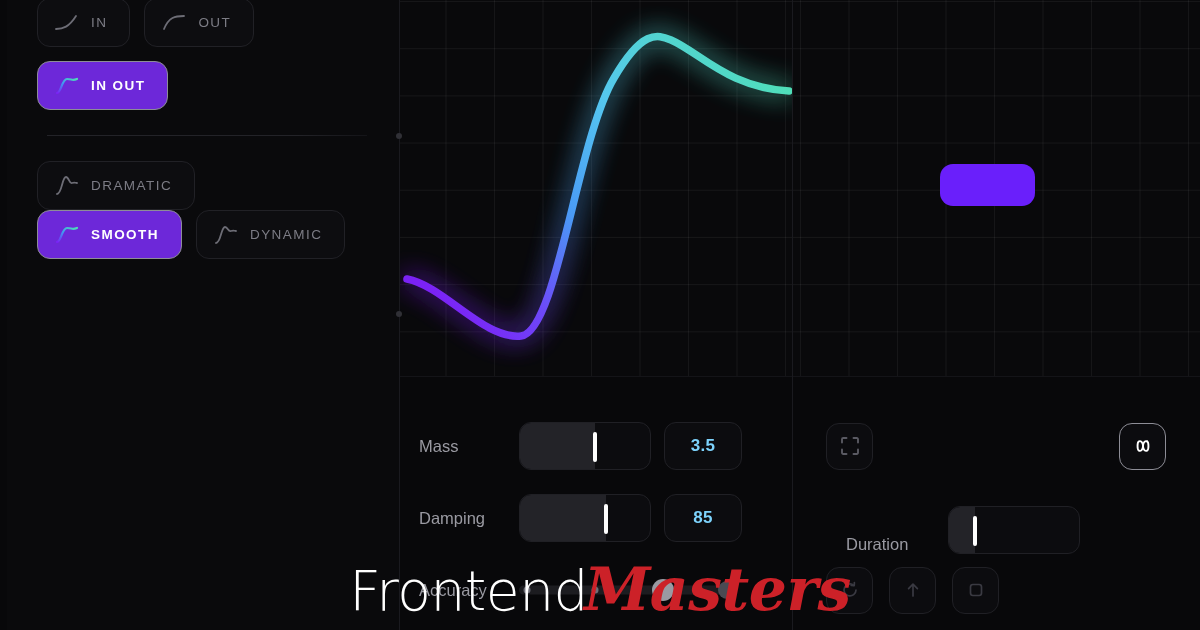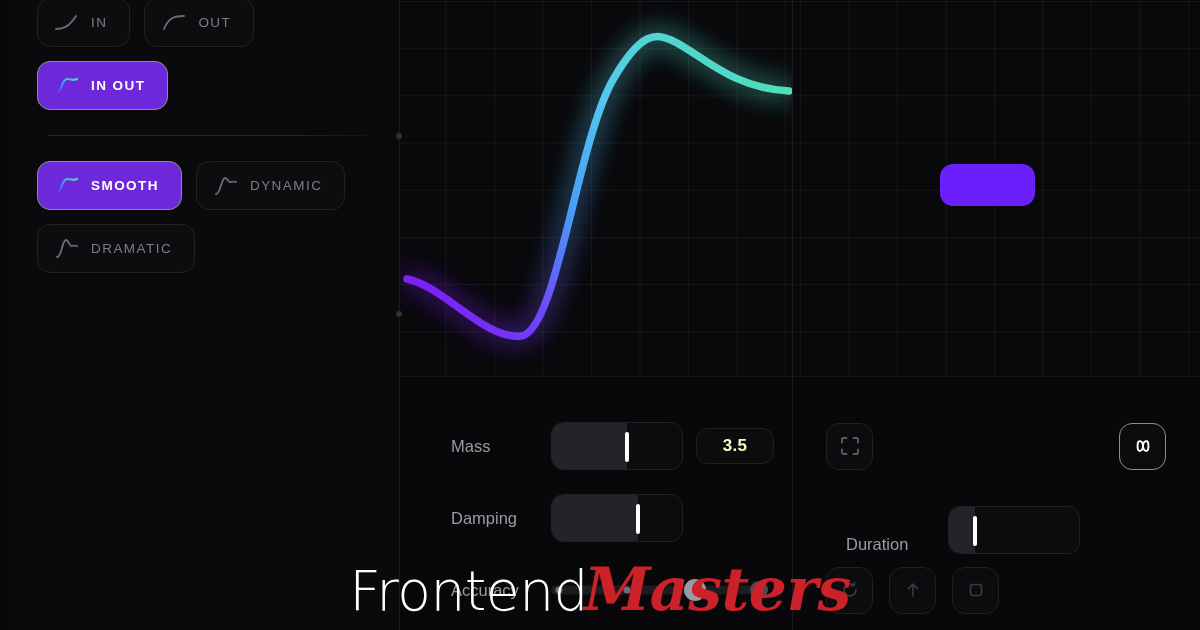--- a/index.html
+++ b/index.html
@@ -186,29 +186,29 @@
     position: absolute;
     top: 9px;
     width: 4px;
     height: 30px;
     border-radius: 2px;
     background: #ffffff;
     transform: translateX(-2px);
   }
 
   .numbox {
-    height: 36px;
+    height: 48px;
     min-width: 78px;
     border-radius: 12px;
     border: 1px solid #202025;
     background: #0c0c0f;
     display: flex;
     align-items: center;
     justify-content: center;
-    color: #fef9c3;
+    color: #7dd3fc;
     font-size: 17px;
     font-weight: 700;
     letter-spacing: 0.3px;
   }
 
   
   .dotslider {
     position: relative;
     height: 26px;
     display: flex;
@@ -272,21 +272,21 @@
   }
   .rc-bottomrow {
     display: flex;
     align-items: center;
     gap: 16px;
     padding-left: 34px;
     height: 72px;
   }
 
   
-  .mid-ctls { padding-left: 38px; margin-left: 14px; }
+  .mid-ctls { padding-left: 20px; }
   .mid-ctls .ctl-label { width: 100px; }
   .mid-ctls .slider { width: 132px; margin-left: 0px; }
   .mid-ctls .numbox { margin-left: 13px; width: 78px; }
 
   .mid-ctls .dotslider { width: 212px; }
 
   
   .watermark {
     position: absolute;
     left: 0; right: 0; bottom: 0;
@@ -352,20 +352,29 @@
             </defs>
             <path d="M3 19 C 7 19, 8 5, 13 5 C 18 5, 18 7, 23 5" fill="none" stroke="url(#gradIO)" stroke-width="2.2" stroke-linecap="round"></path>
           </svg>
           <span class="lbl">IN OUT</span>
         </div>
       </div>
 
       <div class="divider"></div>
 
 
+      <div class="btn-row stack">
+        <div class="ease-btn">
+          <svg class="ico" viewBox="0 0 26 24">
+            <path d="M3 20 C 8 20, 8 3, 12 3 C 15 3, 15 10, 18 9 C 21 8, 21 9, 23 9" fill="none" stroke="#6d6d76" stroke-width="1.8" stroke-linecap="round"></path>
+          </svg>
+          <span class="lbl">DRAMATIC</span>
+        </div>
+      </div>
+
       <div class="btn-row">
 
         <div class="ease-btn selected">
           <svg class="ico" viewBox="0 0 26 24">
             <defs>
               <linearGradient id="gradSM" x1="0" y1="1" x2="1" y2="0">
                 <stop offset="0%" stop-color="#7b22f5"></stop>
                 <stop offset="50%" stop-color="#3f9bf2"></stop>
                 <stop offset="100%" stop-color="#4fe0b4"></stop>
               </linearGradient>
@@ -375,29 +384,20 @@
           <span class="lbl">SMOOTH</span>
         </div>
 
         <div class="ease-btn">
           <svg class="ico" viewBox="0 0 26 24">
             <path d="M3 20 C 8 20, 8 4, 12 4 C 15 4, 15 9, 18 8 C 21 7, 21 8, 23 8" fill="none" stroke="#6d6d76" stroke-width="1.8" stroke-linecap="round"></path>
           </svg>
           <span class="lbl">DYNAMIC</span>
         </div>
 
-      </div>
-
-      <div class="btn-row stack">
-        <div class="ease-btn">
-          <svg class="ico" viewBox="0 0 26 24">
-            <path d="M3 20 C 8 20, 8 3, 12 3 C 15 3, 15 10, 18 9 C 21 8, 21 9, 23 9" fill="none" stroke="#6d6d76" stroke-width="1.8" stroke-linecap="round"></path>
-          </svg>
-          <span class="lbl">DRAMATIC</span>
-        </div>
       </div>
 
     </div>
   </aside>
 
   <div class="main">
 
     <section class="panel curve">
 
       <div class="graph">
@@ -437,20 +437,21 @@
           </div>
           <div class="numbox">3.5</div>
         </div>
 
         <div class="ctl-row">
           <span class="ctl-label">Damping</span>
           <div class="slider">
             <div class="fill" id="damp-fill" style="width: 66%;"></div>
             <div class="handle" id="damp-handle" style="left: 66%;"></div>
           </div>
+          <div class="numbox">85</div>
         </div>
 
         <div class="ctl-row">
           <span class="ctl-label">Accuracy</span>
           <div class="dotslider">
             <div class="track"></div>
             <div class="stop" style="left:4%"></div>
             <div class="stop" style="left:36%"></div>
             <div class="stop big" style="left:68%"></div>
             <div class="stop dim" style="left:98%"></div>

